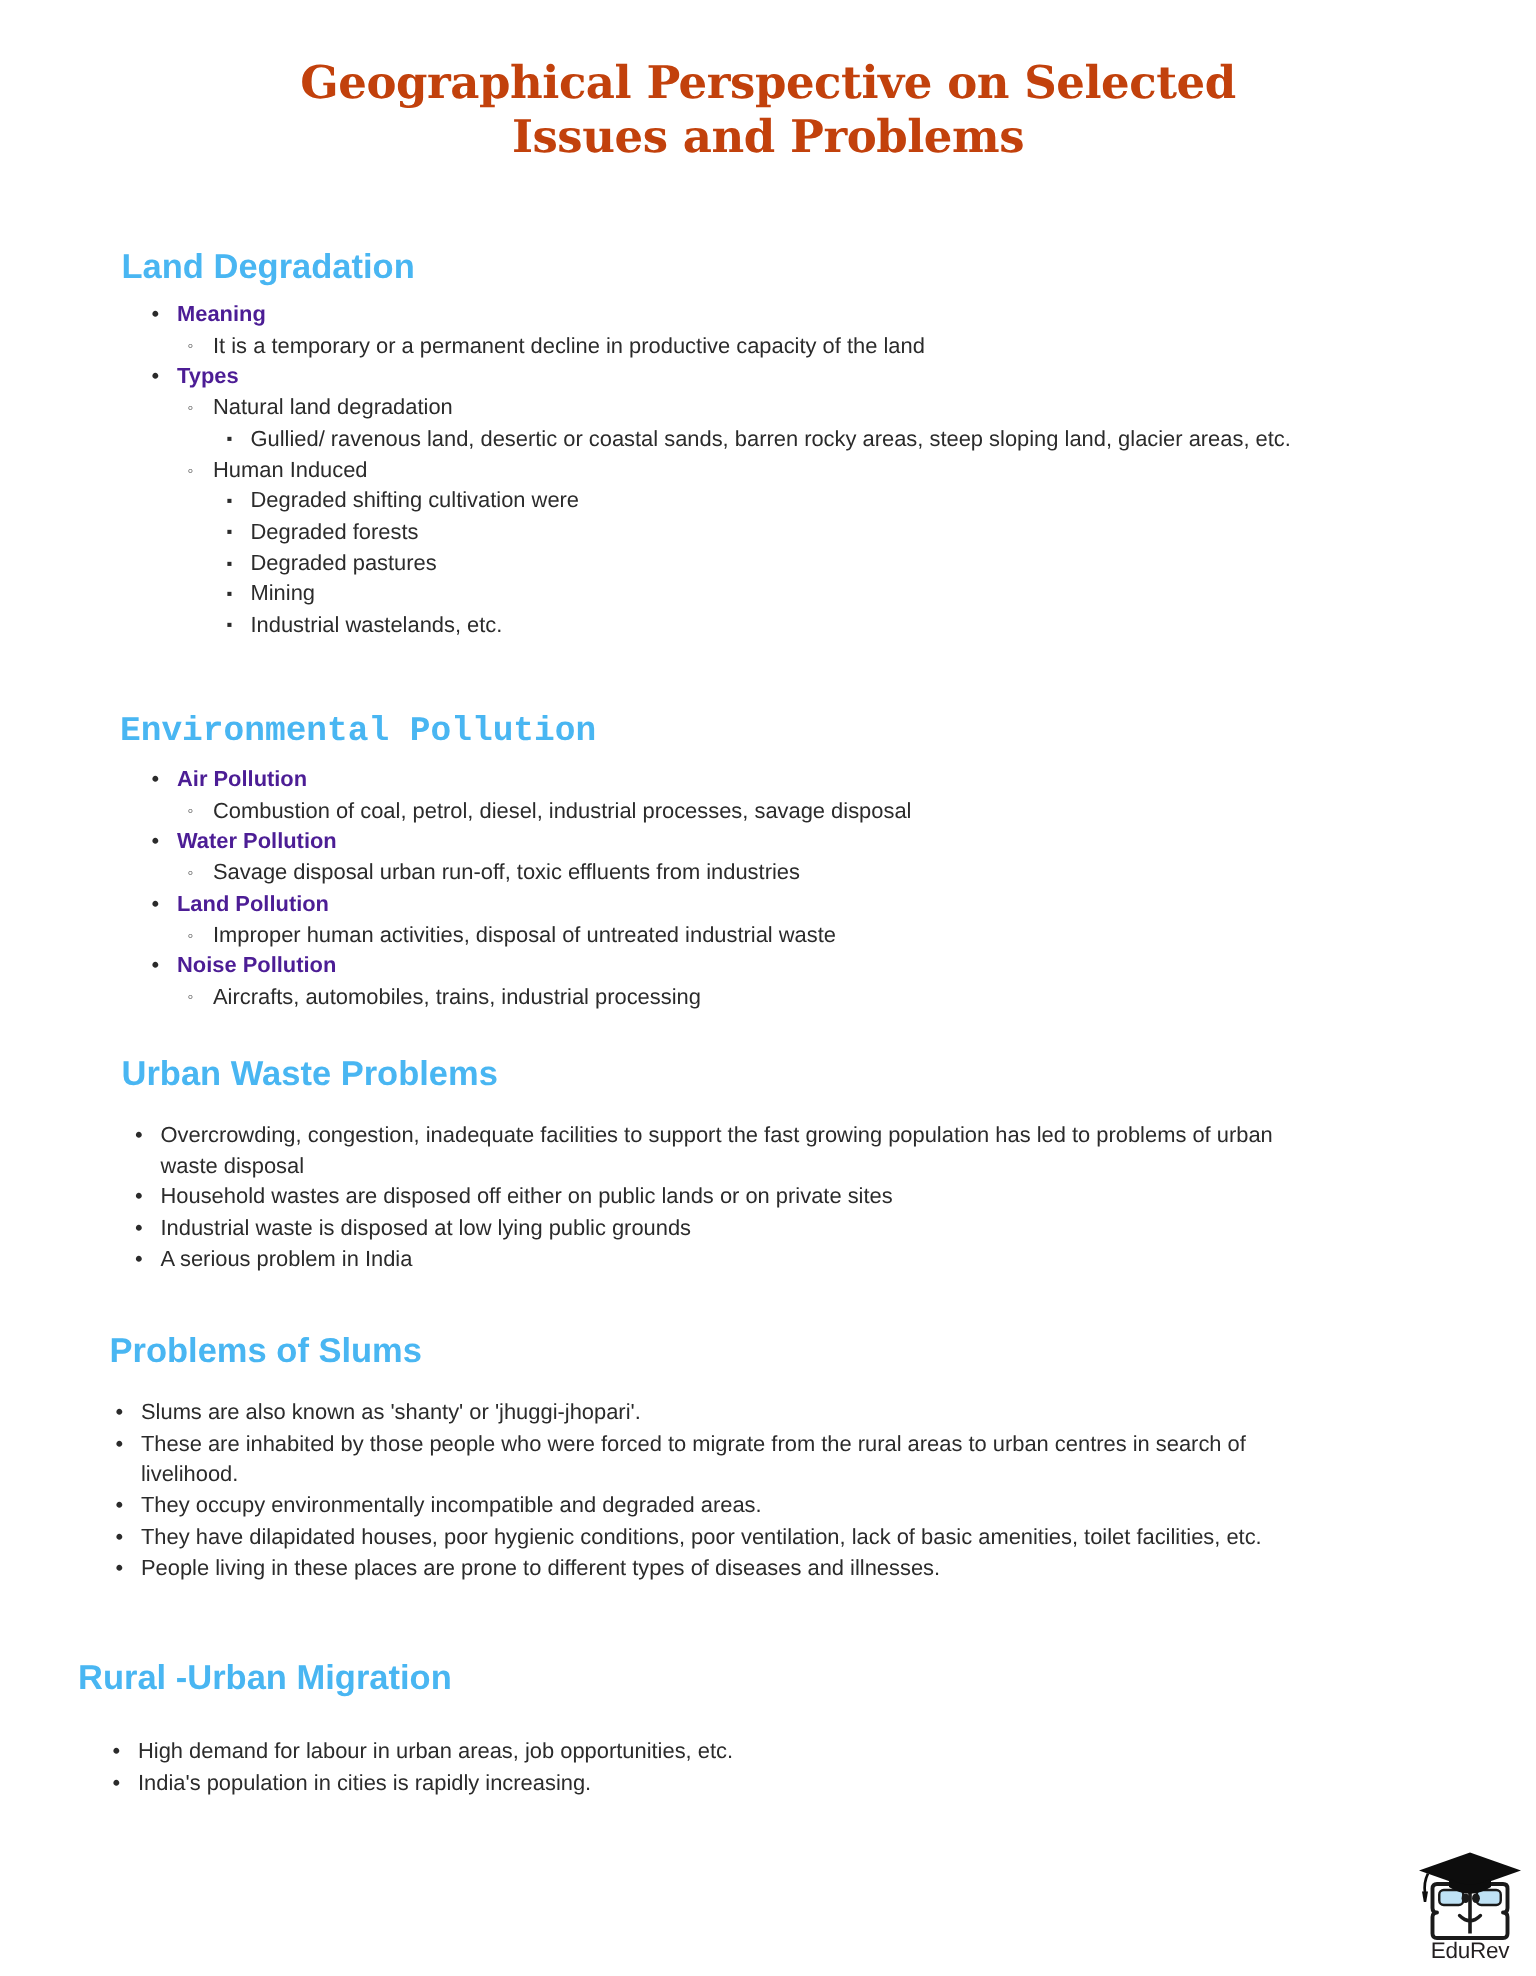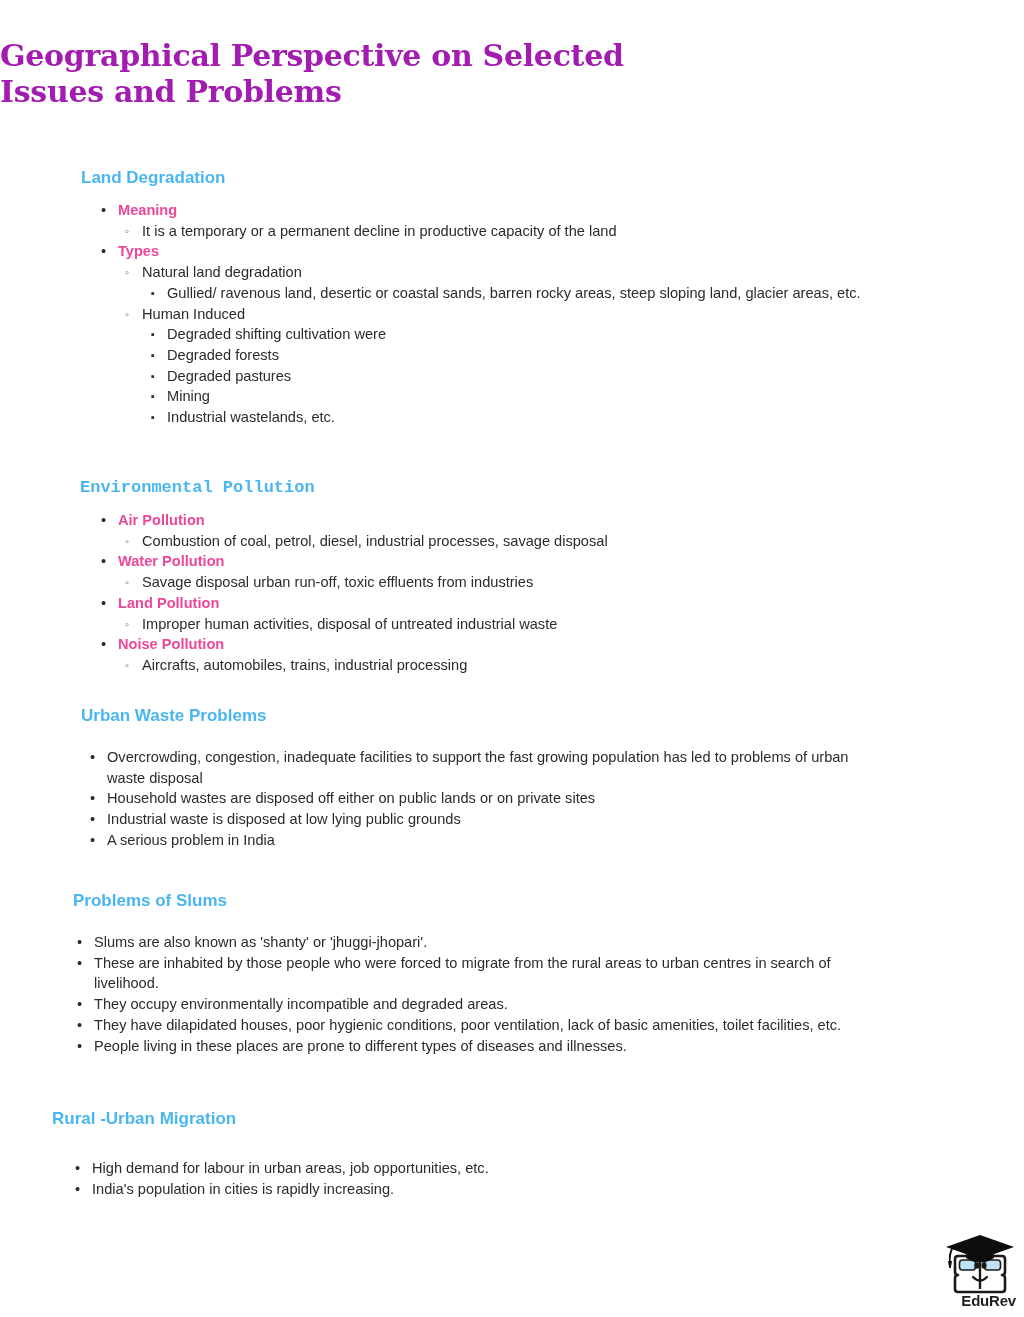--- a/index.html
+++ b/index.html
@@ -21,36 +21,37 @@
     width: 1024px;
     height: 1317px;
   }
 
   
   .doc-title {
     position: absolute;
     left: 0;
     top: 38px;
     width: 1024px;
+    text-align: center;
     font-family: "DejaVu Serif", "Liberation Serif", serif;
     font-weight: bold;
     font-size: 30px;
     line-height: 36px;
     letter-spacing: -0.3px;
-    color: #a21caf;
+    color: #c2410c;
   }
   .doc-title .tl {
     display: block;
   }
 
   
   .sec-head {
     position: absolute;
     font-weight: bold;
-    font-size: 17px;
+    font-size: 23px;
     line-height: 21px;
     color: #49b6f2;
     white-space: nowrap;
   }
 
   
   .block {
     position: absolute;
     font-size: 14.6px;
     line-height: 20.7px;
@@ -81,21 +82,21 @@
   .li .bullet.circ {
     font-size: 11px;
     color: #555;
   }
   .li .bullet.sq {
     font-size: 11px;
     color: #2b2b2b;
   }
   .li.bold > .txt {
     font-weight: bold;
-    color: #ec4899;
+    color: #4c1d95;
   }
   .txt {
     display: block;
   }
 
   
   .logo {
     position: absolute;
     left: 944px;
     top: 1232px;
@@ -103,23 +104,23 @@
     height: 80px;
   }
   .logo svg {
     display: block;
   }
   .logo-word {
     position: absolute;
     left: 0;
     top: 60px;
     width: 72px;
-    text-align: right;
+    text-align: center;
     font-size: 15px;
-    font-weight: bold;
+    font-weight: normal;
     color: #231f20;
     letter-spacing: -0.2px;
   }
 </style>
 </head>
 <body>
 
 <div class="page">
 
   <div class="doc-title">

